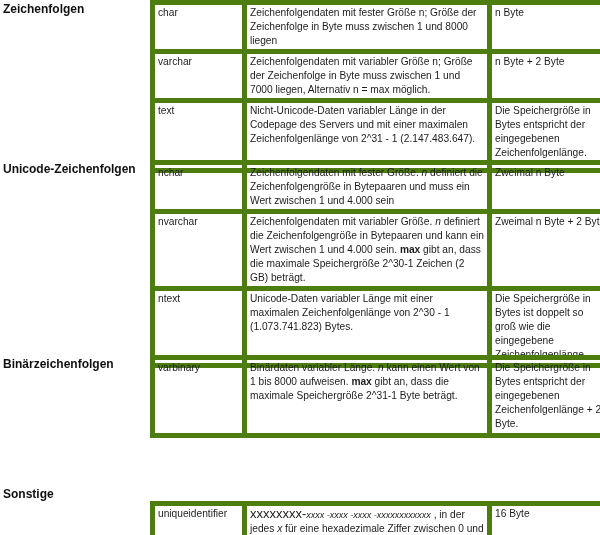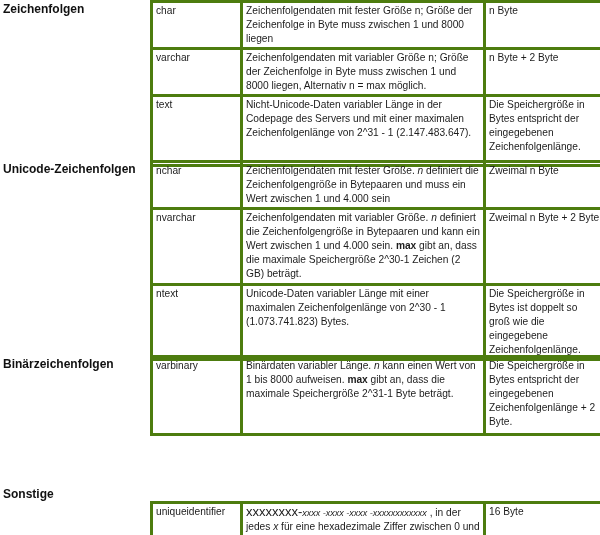--- a/index.html
+++ b/index.html
@@ -1,21 +1,21 @@
 <!DOCTYPE html>
 <html><head>
 <meta charset="utf-8">
 <style>
   html, body { margin: 0; padding: 0; background: #ffffff; }
   body { width: 600px; height: 535px; position: relative; overflow: hidden;
          font-family: "Liberation Sans", sans-serif; font-size: 10.5px; color: #1a1a1a; }
   .section { position: absolute; left: 0; width: 600px; }
   .sec-title { position: absolute; left: 3px; top: 2px; font-weight: bold; font-size: 12px; color: #111; }
   table { position: absolute; left: 150px; border-collapse: collapse; table-layout: fixed; width: 448px; }
-  td { border: 3px solid #4d7c0f; vertical-align: top; padding: 1px 3px 1px 3px; line-height: 14px; font-size: 10.2px; color: #1c1c1c; }
+  td { border: 5px solid #4d7c0f; vertical-align: top; padding: 1px 3px 1px 3px; line-height: 14px; font-size: 10.2px; color: #1c1c1c; }
   td.c1 { width: 81px; }
   td.c2 { width: 234px; }
   td.c3 { width: 112px; }
   table.outer { border: 2px solid #2a2a2a; }
   i { font-style: italic; }
   b { font-weight: bold; }
 </style>
 </head>
 <body>
 
@@ -23,21 +23,21 @@
   <div class="sec-title">Zeichenfolgen</div>
   <table class="outer" style="top:0px;">
     <tbody>
         <tr style="height:42px;">
       <td class="c1">char</td>
       <td class="c2">Zeichenfolgendaten mit fester Größe n; Größe der Zeichenfolge in Byte muss zwischen 1 und 8000 liegen</td>
       <td class="c3">n Byte</td>
     </tr>
     <tr style="height:42px;margin-left:22px;">
       <td class="c1">varchar</td>
-      <td class="c2">Zeichenfolgendaten mit variabler Größe n; Größe der Zeichenfolge in Byte muss zwischen 1 und 8000 liegen, Alternativ n = max möglich.</td>
+      <td class="c2">Zeichenfolgendaten mit variabler Größe n; Größe der Zeichenfolge in Byte muss zwischen 1 und 7000 liegen, Alternativ n = max möglich.</td>
       <td class="c3">n Byte + 2 Byte</td>
     </tr>
     <tr style="height:70px;">
       <td class="c1">text</td>
       <td class="c2">Nicht-Unicode-Daten variabler Länge in der Codepage des Servers und mit einer maximalen Zeichenfolgenlänge von 2^31 - 1 (2.147.483.647).</td>
       <td class="c3">Die Speichergröße in Bytes entspricht der eingegebenen Zeichenfolgenlänge.</td>
     </tr>
   </tbody>
     </table>
 </div>

